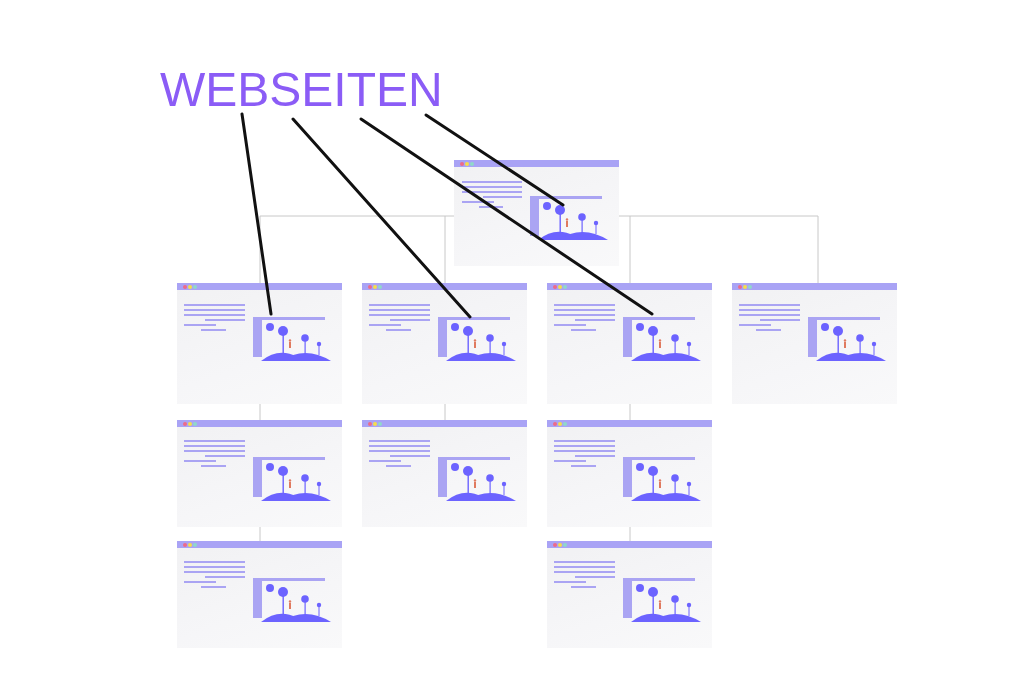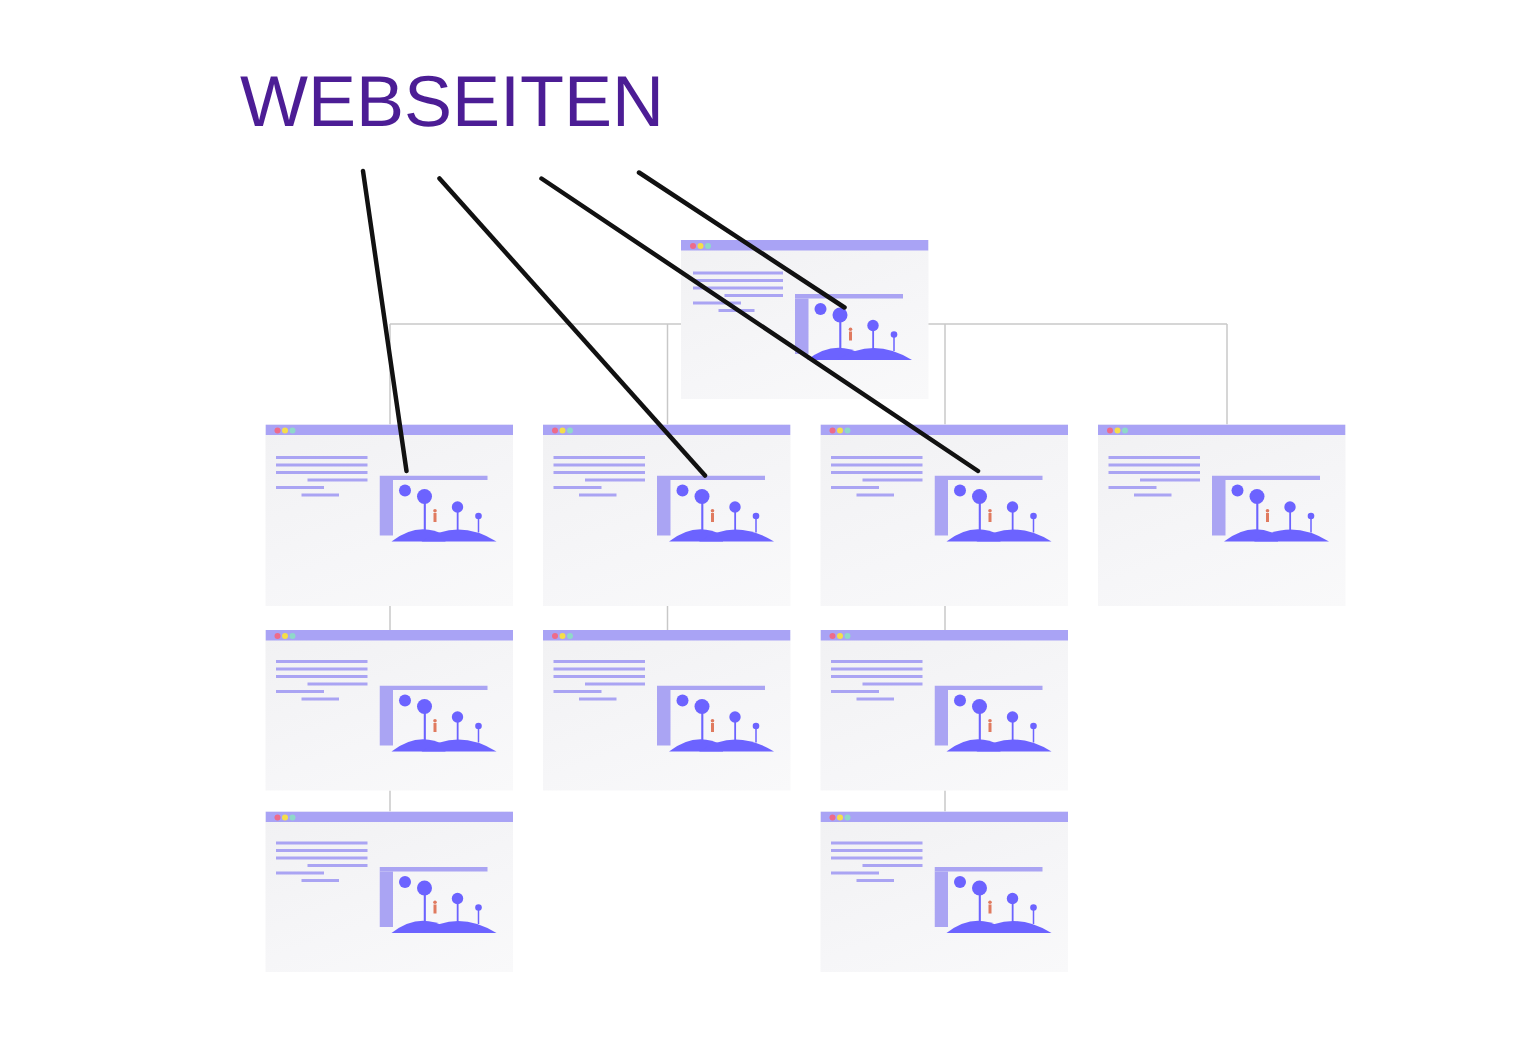--- a/index.html
+++ b/index.html
@@ -1,17 +1,17 @@
 <!DOCTYPE html>
 <html><head>
 <meta charset="utf-8">
 <style>
   html, body { margin: 0; padding: 0; }
   body { width: 1024px; height: 695px; background: #ffffff; position: relative; overflow: hidden; font-family: "Liberation Sans", sans-serif; }
-  .title { position: absolute; left: 160px; top: 43px; font-size: 48px; line-height: 52px; color: #4c1d95; letter-spacing: 0px; font-family: "Liberation Sans", sans-serif; }
+  .title { position: absolute; left: 160px; top: 64px; font-size: 48px; line-height: 52px; color: #8b5cf6; letter-spacing: 0px; font-family: "Liberation Sans", sans-serif; }
   svg.lines { position: absolute; left: 0; top: 0; width: 1024px; height: 695px; pointer-events: none; }
   .card { position: absolute; width: 165px; height: 107px; background: linear-gradient(160deg, #f1f1f3 0%, #f6f6f8 60%, #f9f9fa 100%); overflow: hidden; }
   .card .bar { position: absolute; left: 0; top: 0; right: 0; height: 7px; background: #a9a3f5; }
   .card .dot { position: absolute; top: 2px; width: 4px; height: 4px; border-radius: 50%; }
   .card .dot.r { left: 6px; background: #ee6b8a; }
   .card .dot.y { left: 11px; background: #f5de4a; }
   .card .dot.g { left: 16px; background: #8fd9c9; }
   .card .tl { position: absolute; height: 2px; background: #aaa4f3; }
   .card .illus { position: absolute; left: 76px; top: 34px; width: 84px; height: 50px; }
 </style>

